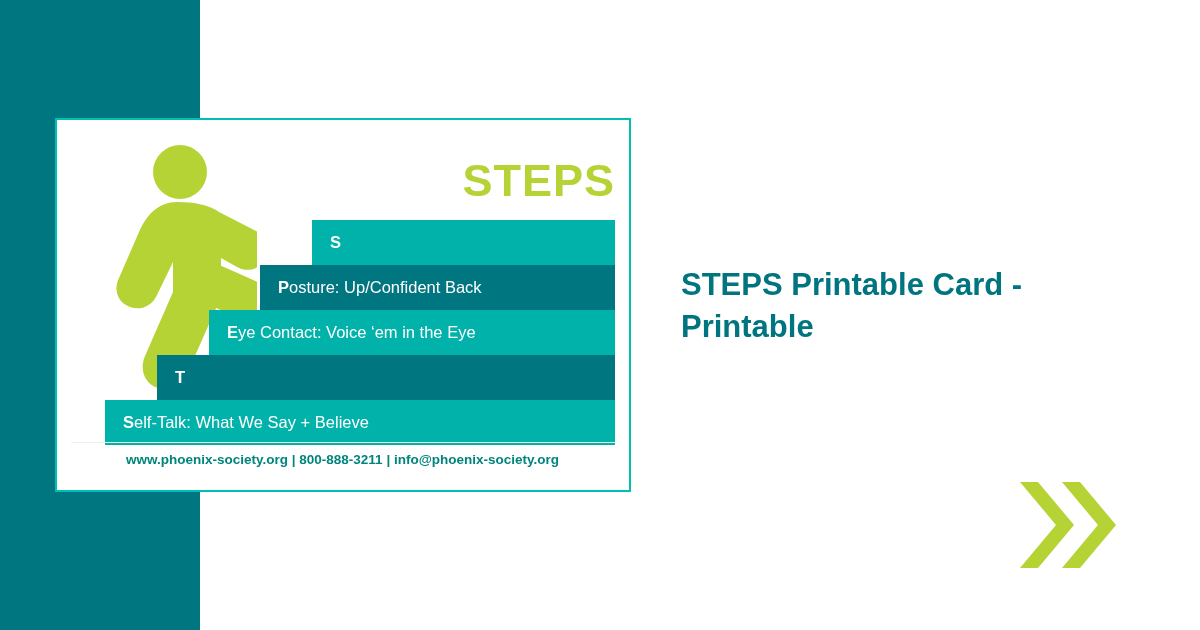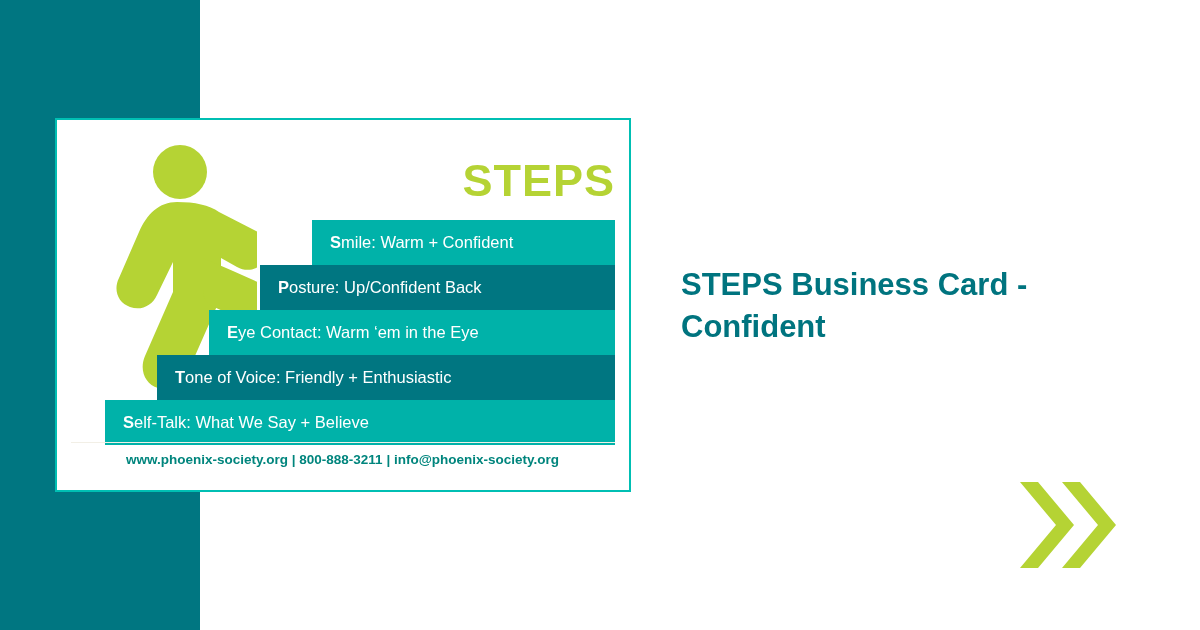--- a/index.html
+++ b/index.html
@@ -169,46 +169,44 @@
                    L 126 131 Z"></path>
         </g>
       </svg>
     </div>
 
     <div class="steps-title">STEPS</div>
 
     <div class="bars">
       <div class="bar bar-0">
         <span class="lead">S</span>
-          <span>mile: Warm + Confident</span>
       </div>
       <div class="bar bar-1">
         <span class="lead">P</span>
           <span>osture: Up/Confident Back</span>
       </div>
       <div class="bar bar-2">
         <span class="lead">E</span>
-          <span>ye Contact: Warm ‘em in the Eye</span>
+          <span>ye Contact: Voice ‘em in the Eye</span>
       </div>
       <div class="bar bar-3">
         <span class="lead">T</span>
-          <span>one of Voice: Friendly + Enthusiastic</span>
       </div>
       <div class="bar bar-4">
         <span class="lead">S</span>
           <span>elf-Talk: What We Say + Believe</span>
       </div>
     </div>
 
     <div class="card-divider"></div>
     <div class="card-footer">www.phoenix-society.org | 800-888-3211 | info@phoenix-society.org</div>
 
   </div>
 
-  <div class="page-title">STEPS Business Card - Confident</div>
+  <div class="page-title">STEPS Printable Card - Printable</div>
 
   <div class="chevrons">
     <svg viewBox="0 0 100 90" width="100" height="90" aria-hidden="true">
       <g fill="#b5d334">
         <polygon points="2,2 20,2 56,45 20,88 2,88 38,45"></polygon>
         <polygon points="44,2 62,2 98,45 62,88 44,88 80,45"></polygon>
       </g>
     </svg>
   </div>
 

